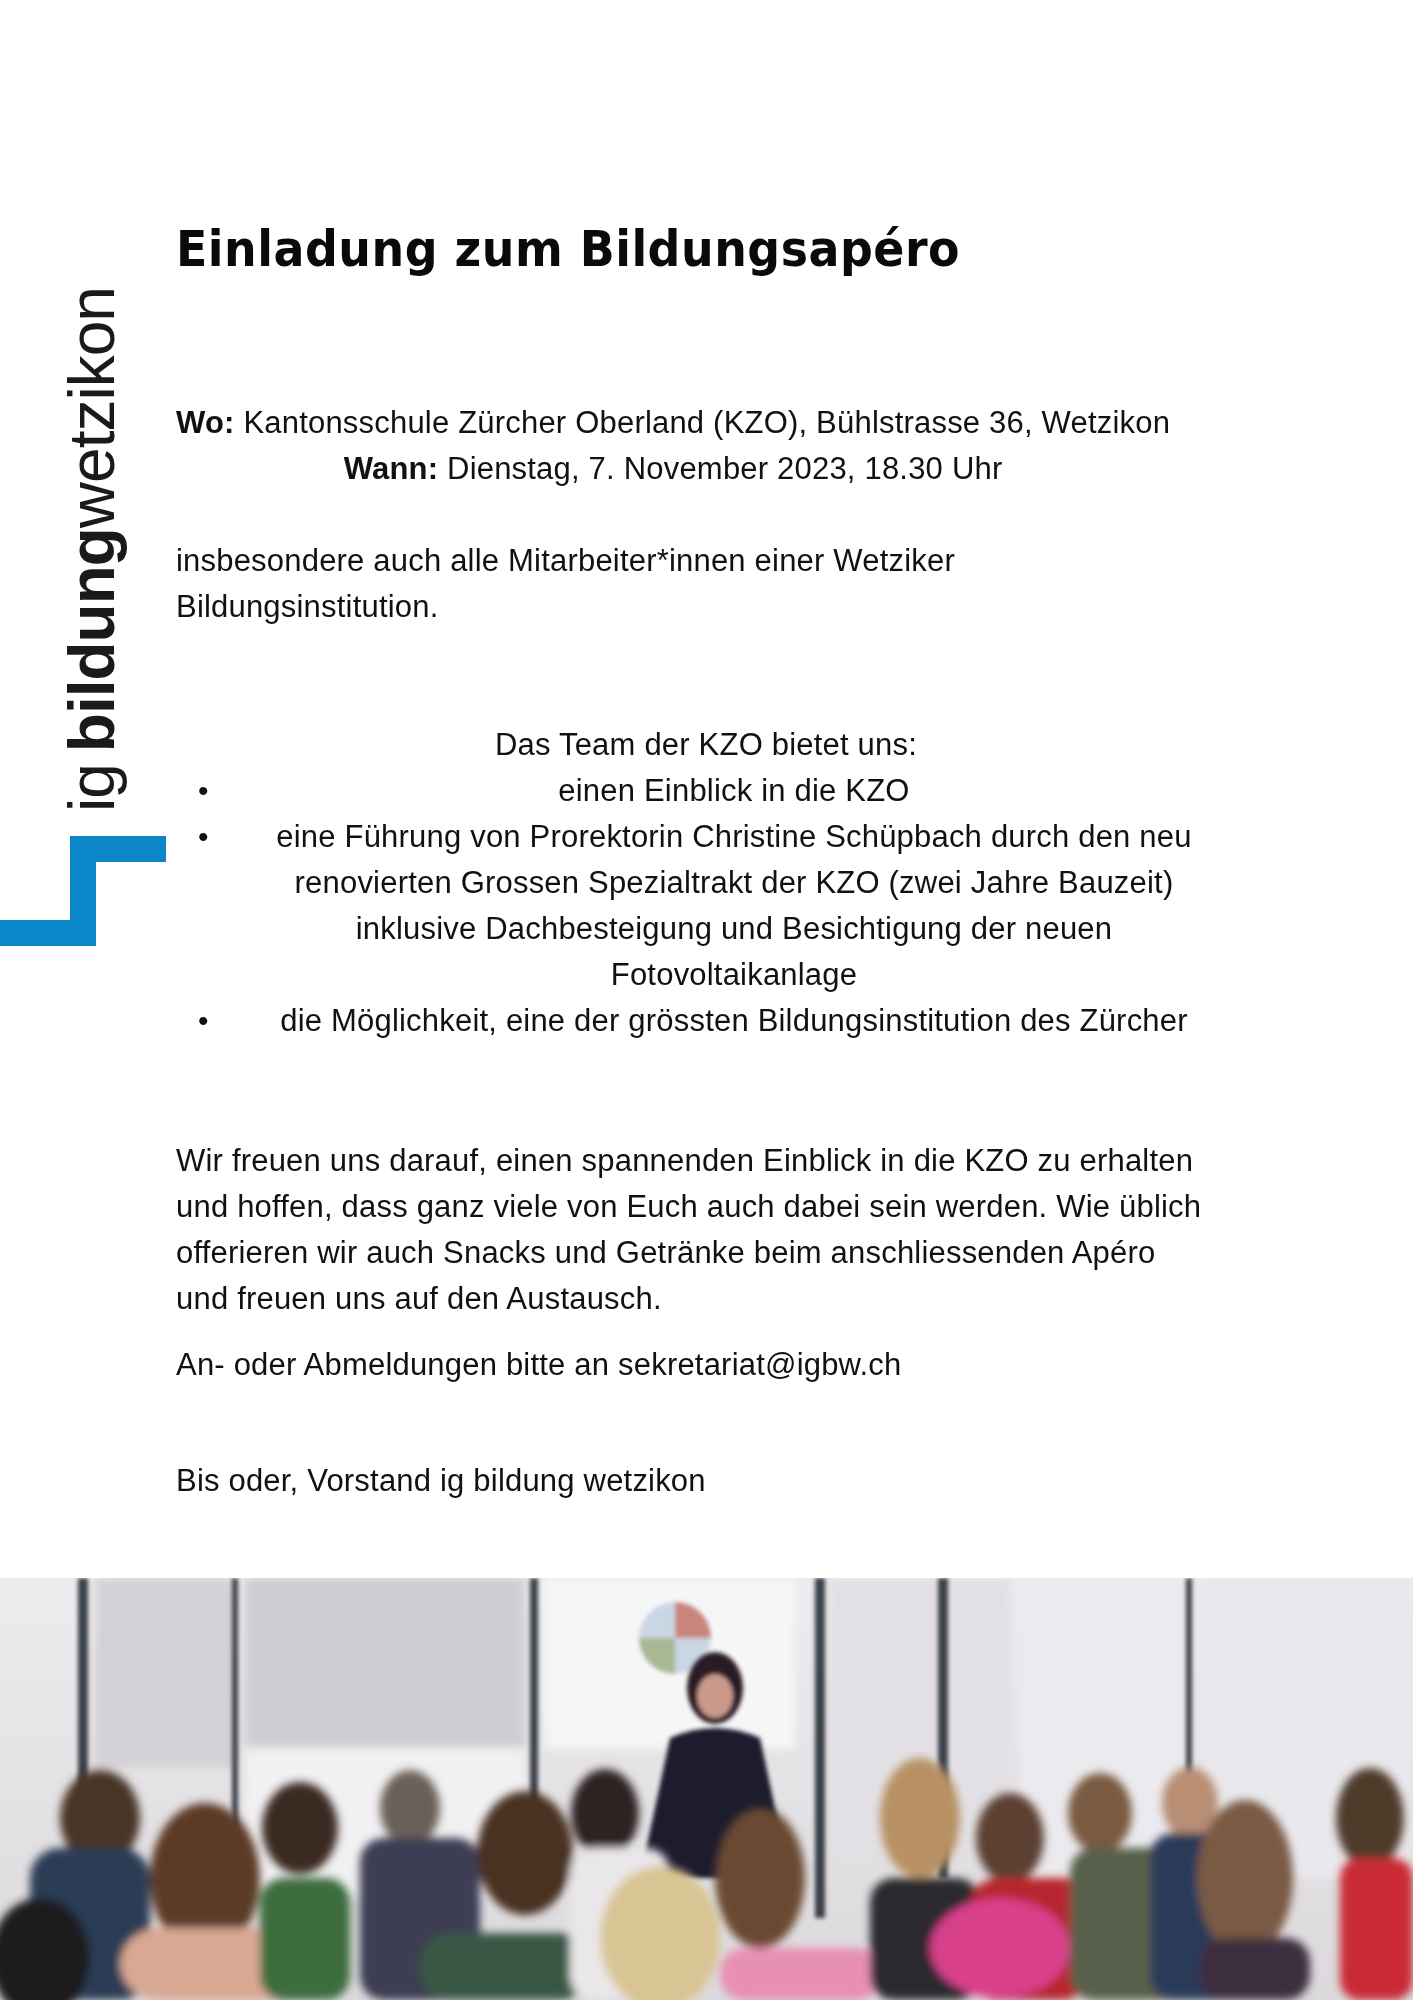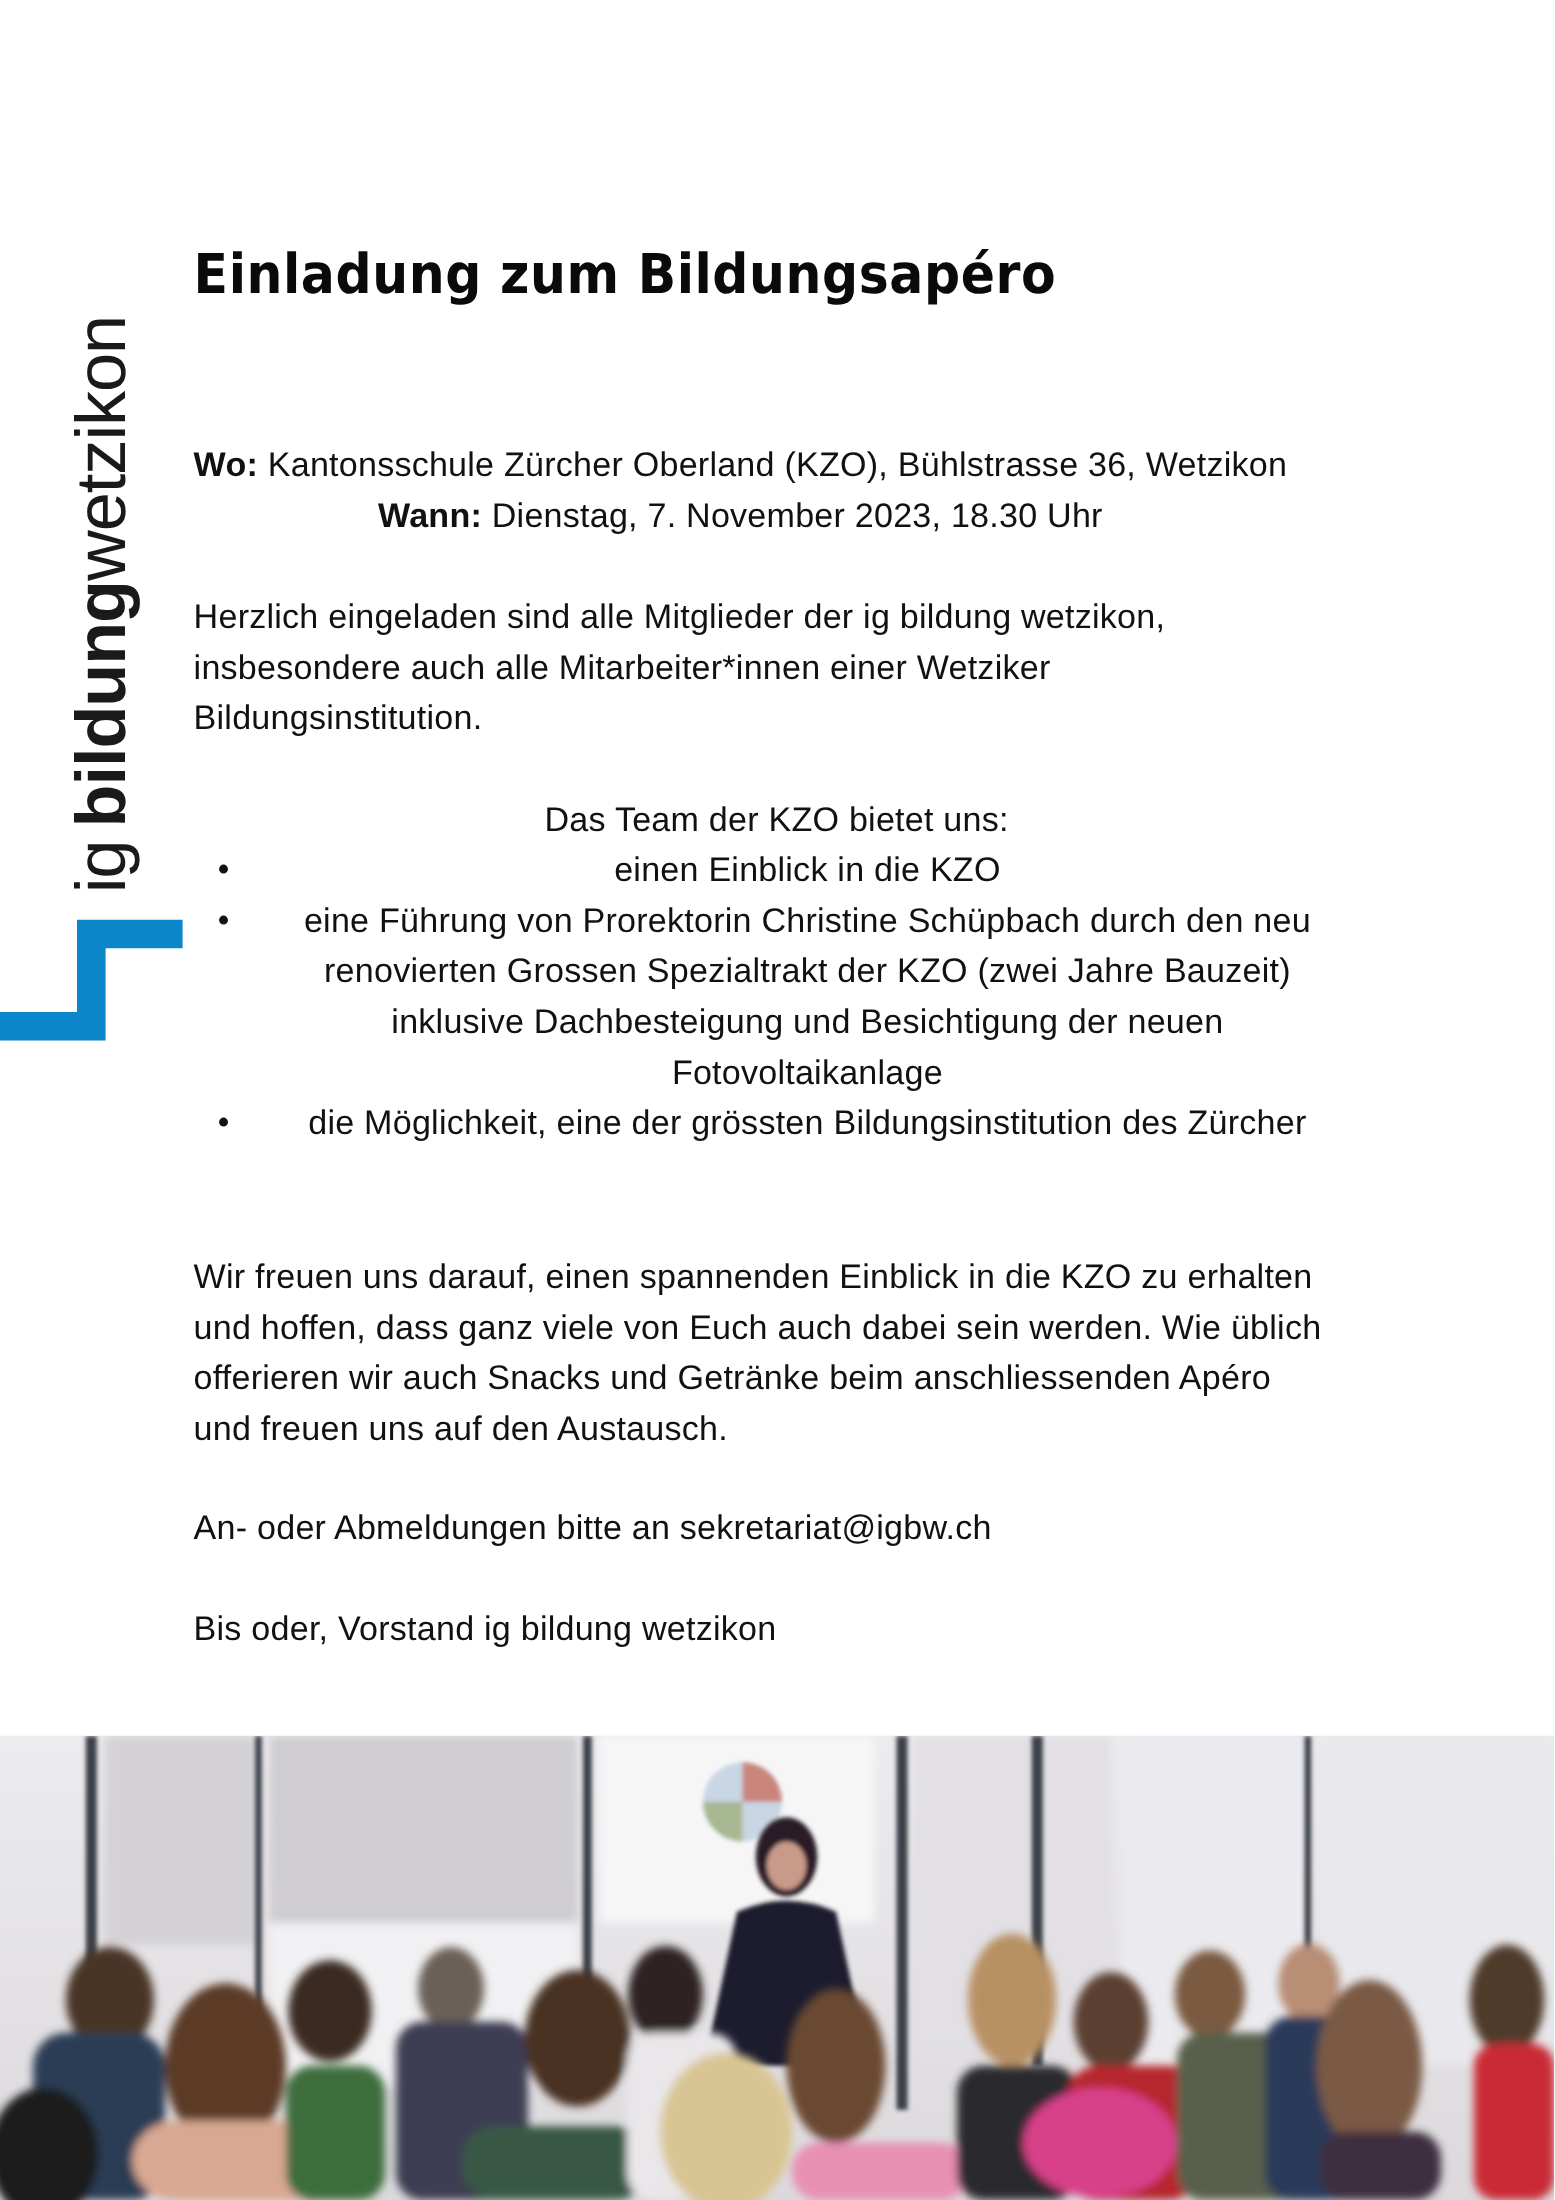--- a/index.html
+++ b/index.html
@@ -77,21 +77,21 @@
       left: 0;
       text-align: center;
     }
     .meta-line { display: block; white-space: nowrap; }
     .meta-label { font-weight: 700; }
 
     .para { position: absolute; left: 0; margin: 0; }
     .p-invite { top: 324px; width: 1000px; }
     .p-team { top: 508px; width: 1060px; text-align: center; }
     .p-looking { top: 924px; width: 1060px; }
-    .p-register { top: 1152px; }
+    .p-register { top: 1128px; }
     .p-signoff { top: 1244px; }
 
     .offer-list {
       list-style: none;
       margin: 0;
       padding: 0;
     }
     .offer-item {
       position: relative;
       padding-left: 56px;
@@ -136,21 +136,20 @@
       <span class="meta-label">Wo:</span>
       <span>Kantonsschule Zürcher Oberland (KZO), Bühlstrasse 36, Wetzikon</span>
     </span>
     <span class="meta-line">
       <span class="meta-label">Wann:</span>
       <span>Dienstag, 7. November 2023, 18.30 Uhr</span>
     </span>
   </div>
 
   <p class="para text p-invite">
-    <span style="display:block">Herzlich eingeladen sind alle Mitglieder der ig bildung wetzikon,</span>
     <span style="display:block">insbesondere auch alle Mitarbeiter*innen einer Wetziker</span>
     <span style="display:block">Bildungsinstitution.</span>
   </p>
 
   <div class="para text p-team">
     <div>Das Team der KZO bietet uns:</div>
     <ul class="offer-list">
       <li class="offer-item">
         <span class="bullet">•</span>
         <span style="display:block">einen Einblick in die KZO</span>

